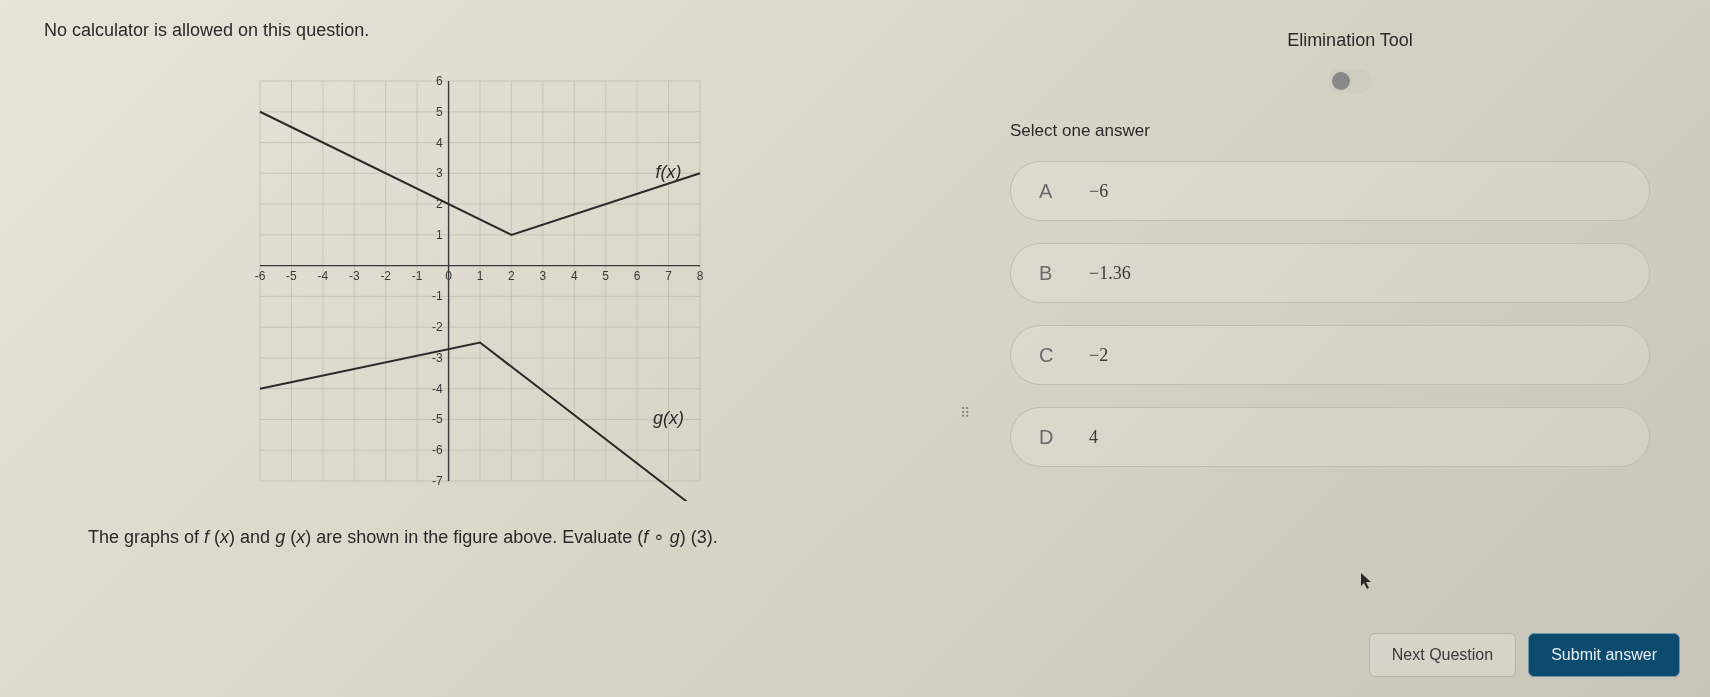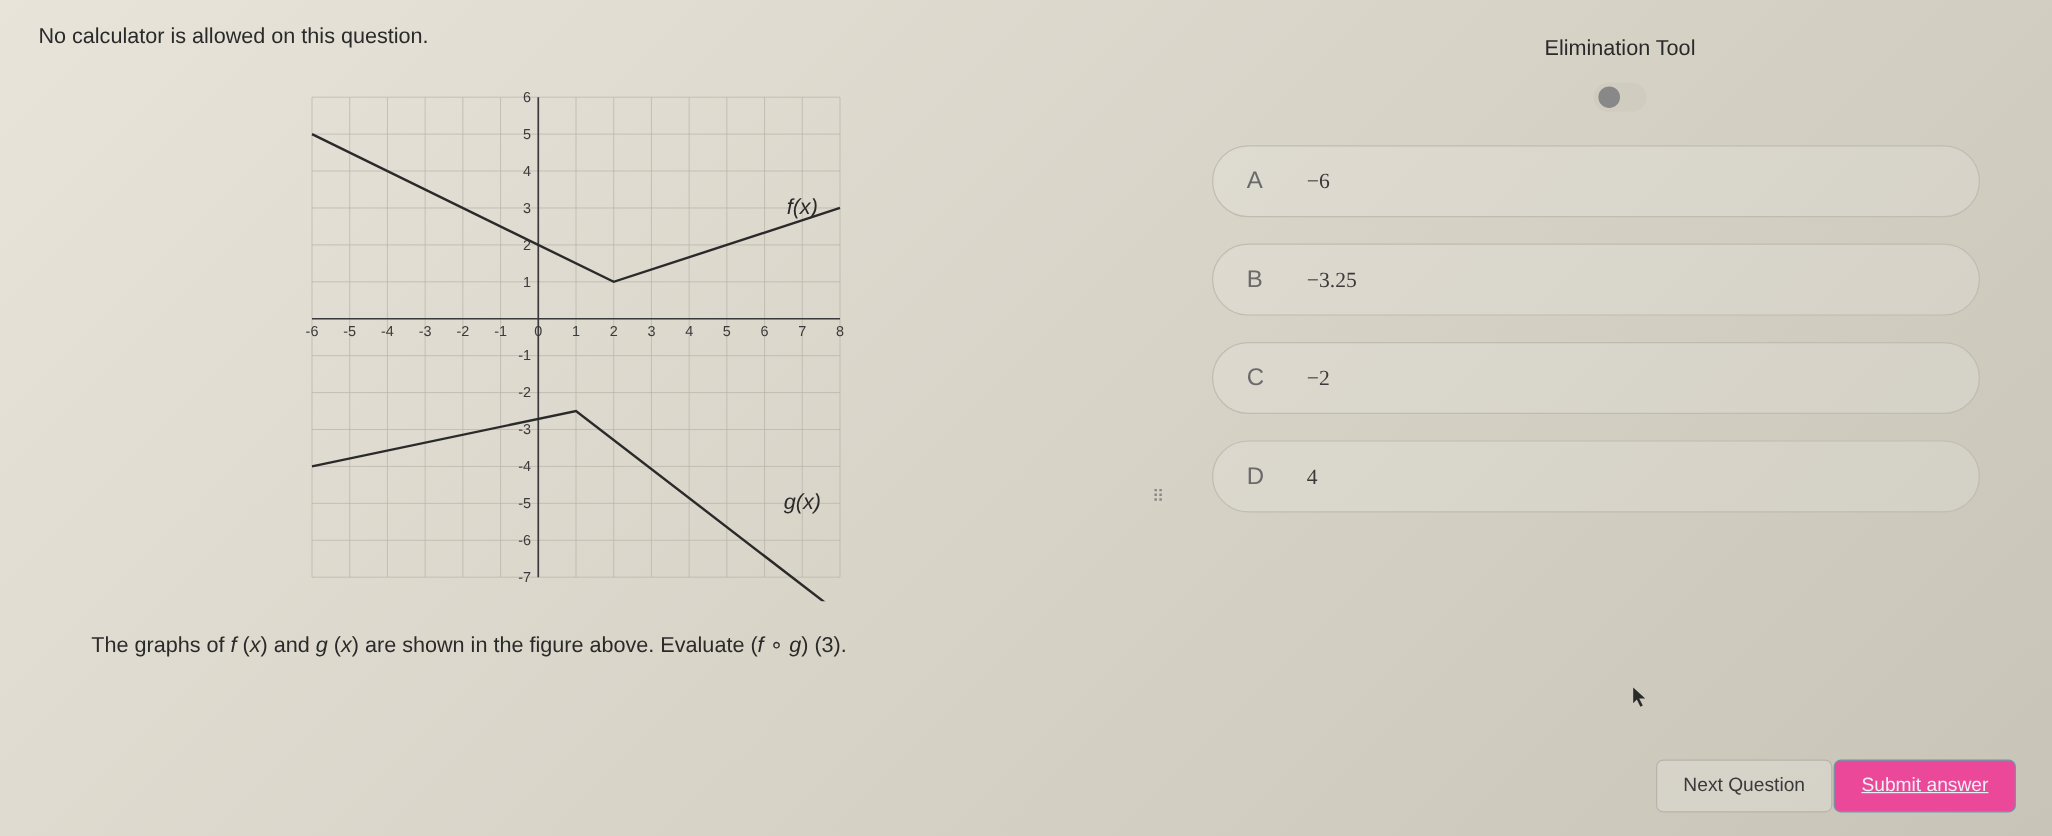--- a/index.html
+++ b/index.html
@@ -11,21 +11,21 @@
   color: #3a3a3a;
   position: relative;
   overflow: hidden;
 }
 .left-panel {
   position: absolute;
   left: 0;
   top: 0;
   width: 960px;
   height: 697px;
-  padding: 20px 32px;
+  padding: 20px 44px;
 }
 .instruction {
   font-size: 18px;
   font-weight: 500;
   color: #2a2a2a;
   margin-bottom: 20px;
 }
 .chart-wrap {
   display: flex;
   justify-content: center;
@@ -117,39 +117,38 @@
   color: #888;
   font-size: 14px;
   line-height: 7px;
   letter-spacing: 2px;
 }
 .footer-buttons {
   position: absolute;
   right: 30px;
   bottom: 20px;
   display: flex;
-  gap: 1px;
+  gap: 12px;
   align-items: center;
 }
 .btn {
   padding: 12px 22px;
   border-radius: 6px;
   font-size: 16px;
   cursor: pointer;
   border: 1px solid #b8b4a8;
 }
 .btn-next {
   background: rgba(255,255,255,0.2);
   color: #3a3a3a;
 }
 .btn-submit {
-  background: #ec4899;
+  background: #0c4a6e;
   color: #e8f0f4;
   border-color: #6a98a8;
-  text-decoration: underline;
 }
 .cursor-arrow {
   position: absolute;
   left: 1360px;
   top: 572px;
   color: #2a2a2a;
   font-size: 16px;
 }
 svg text { font-family: Arial, sans-serif; }
 </style>
@@ -239,29 +238,30 @@
 </div>
 
 <div class="right-panel">
   <div class="elim-row">
     <span class="elim-label">Elimination Tool</span>
     <div class="toggle">
       <div class="toggle-knob"></div>
     </div>
   </div>
 
+  <div class="select-label">Select one answer</div>
 
   <div class="answers" id="answers">
       <div class="answer">
         <span class="answer-letter">A</span>
         <span class="answer-value">−6</span>
       </div>
       <div class="answer">
         <span class="answer-letter">B</span>
-        <span class="answer-value">−3.25</span>
+        <span class="answer-value">−1.36</span>
       </div>
       <div class="answer">
         <span class="answer-letter">C</span>
         <span class="answer-value">−2</span>
       </div>
       <div class="answer">
         <span class="answer-letter">D</span>
         <span class="answer-value">4</span>
       </div>
     </div>

